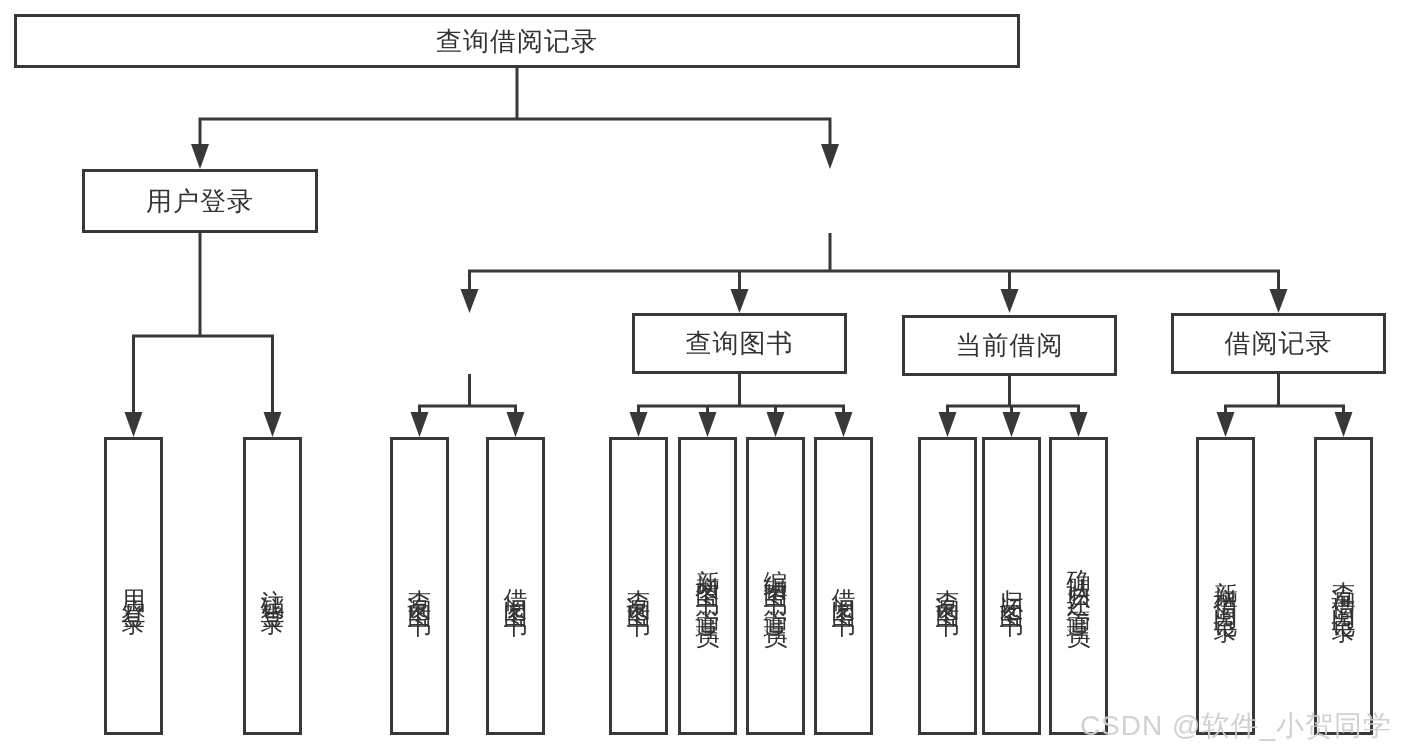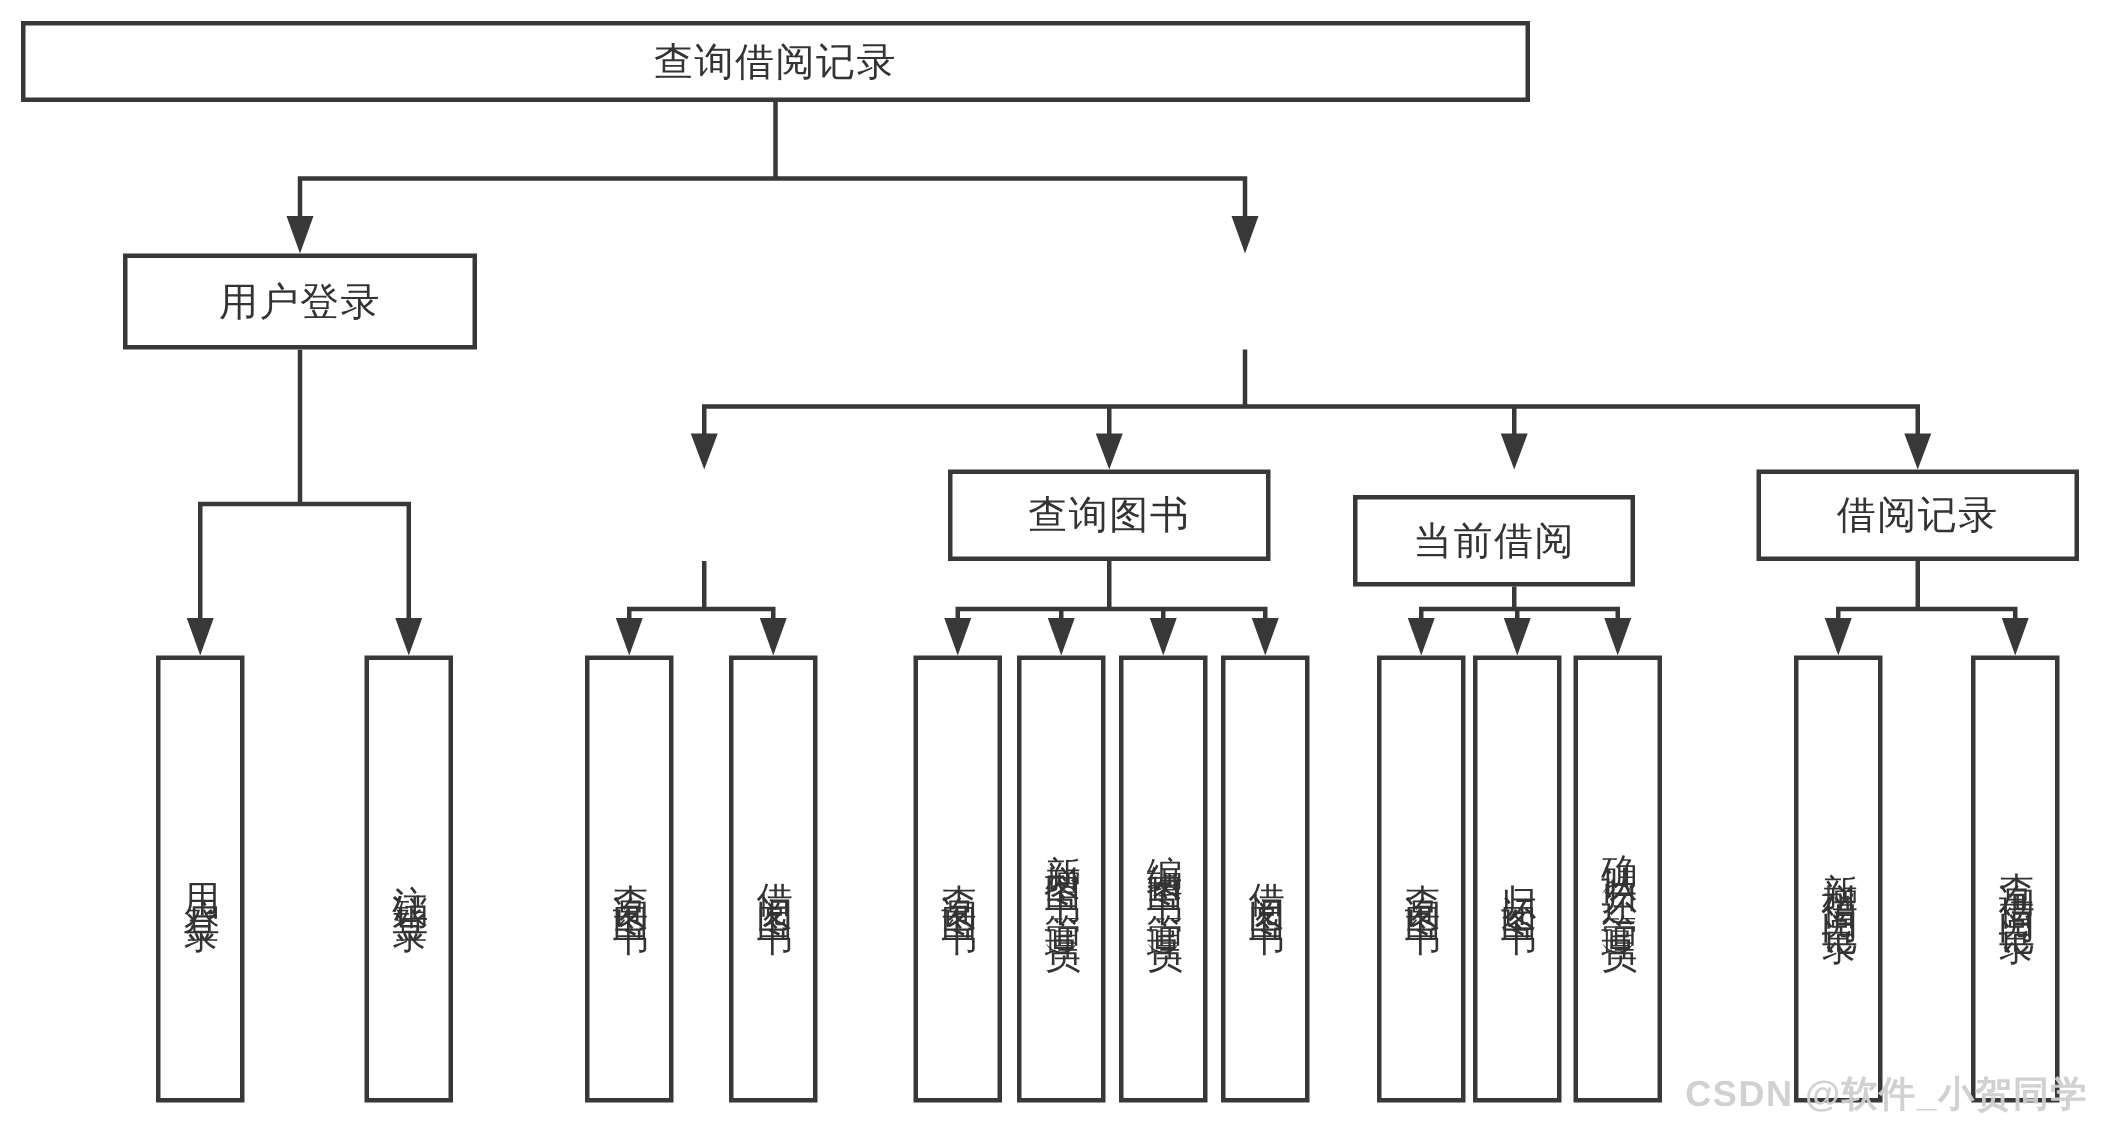--- a/index.html
+++ b/index.html
@@ -34,27 +34,26 @@
     writing-mode:vertical-rl;
     text-orientation:mixed;
     letter-spacing:8px;
     line-height:1;
     white-space:nowrap;
   }
   .watermark{
     position:absolute;
     right:13px;
     bottom:2px;
-    font-size:24px;
+    font-size:28px;
     letter-spacing:1px;
     color:#cfcfcf;
     opacity:.95;
     z-index:5;
     white-space:nowrap;
-    font-weight:bold;
   }
 </style>
 </head>
 <body>
 
 <div class="canvas">
 
   <svg class="wires" width="1405" height="747" viewBox="0 0 1405 747">
     <g stroke="#383838" stroke-width="3" fill="none">
 
@@ -93,21 +92,21 @@
       <polygon points="1216.5,412 1234.5,412 1225.5,437"></polygon>
       <polygon points="1334.5,412 1352.5,412 1343.5,437"></polygon>
     </g>
   </svg>
 
   <div class="node hnode" style="left:14px;top:14px;width:1006px;height:54px">查询借阅记录</div>
 
   <div class="node hnode" style="left:82px;top:169px;width:236px;height:64px">用户登录</div>
 
   <div class="node hnode" style="left:632px;top:313px;width:215px;height:61px">查询图书</div>
-  <div class="node hnode" style="left:902px;top:330px;width:188px;height:61px">当前借阅</div>
+  <div class="node hnode" style="left:902px;top:315px;width:215px;height:61px">当前借阅</div>
   <div class="node hnode" style="left:1171px;top:313px;width:215px;height:61px">借阅记录</div>
 
   <div class="node vnode" style="left:104px;top:437px;width:59px;height:298px">
     <span class="vtext">用户登录</span>
   </div>
   <div class="node vnode" style="left:243px;top:437px;width:59px;height:298px">
     <span class="vtext">注销登录</span>
   </div>
 
   <div class="node vnode" style="left:390px;top:437px;width:59px;height:298px">

